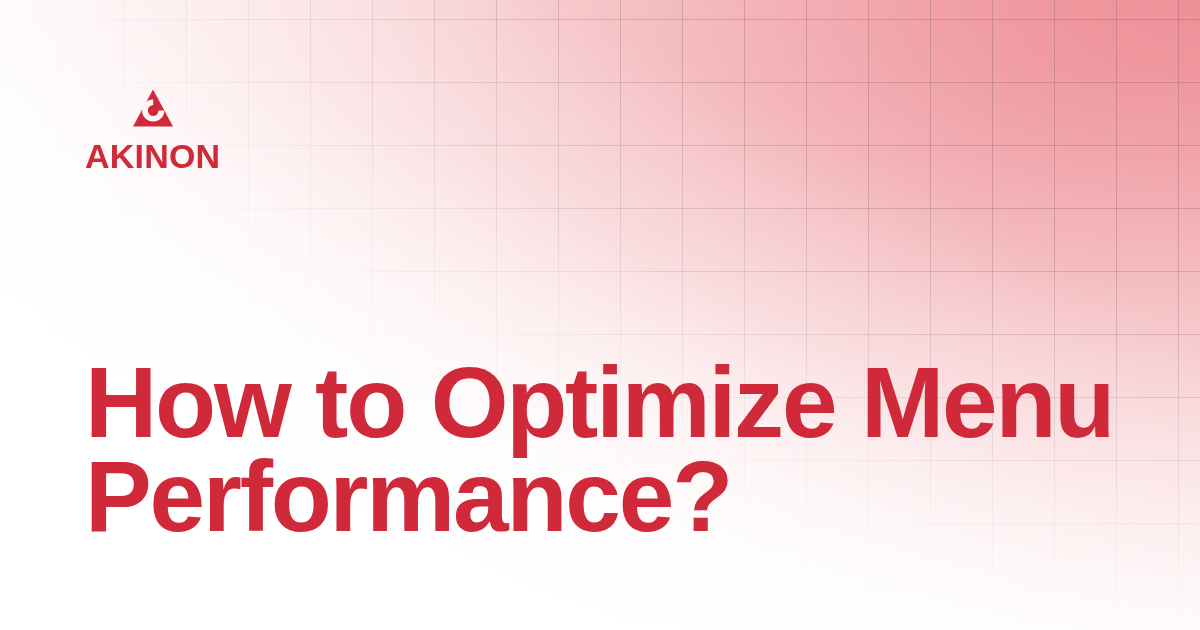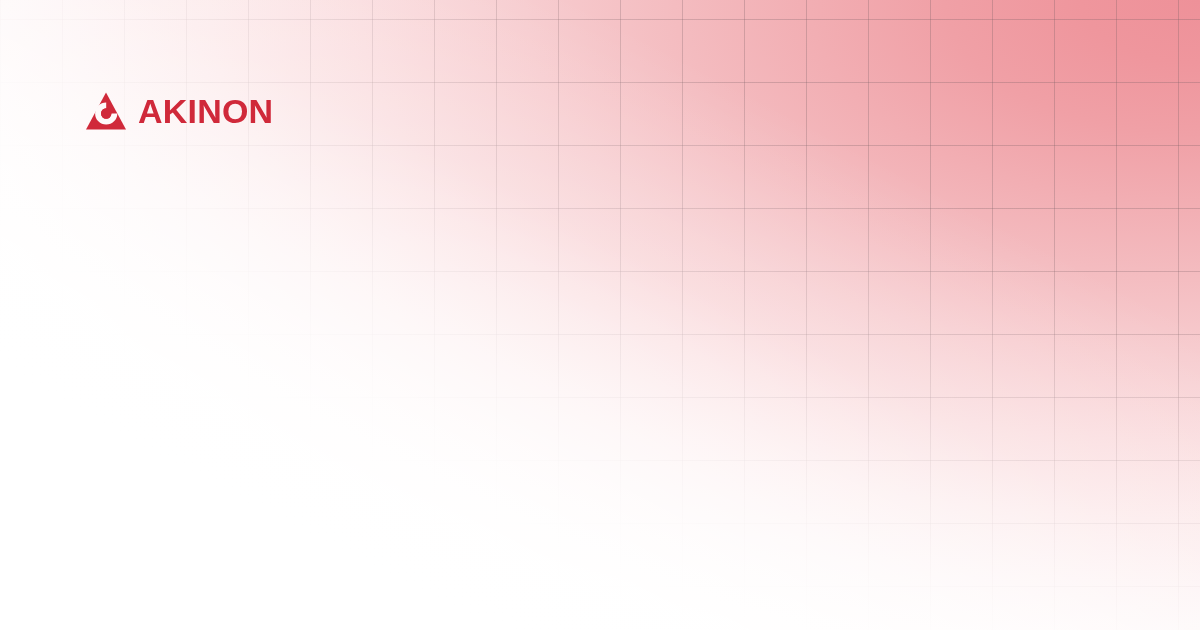--- a/index.html
+++ b/index.html
@@ -92,20 +92,21 @@
 
   
   .logo {
     position: absolute;
     left: 85px;
     top: 88px;
     display: flex;
     align-items: center;
     gap: 11px;
     height: 46px;
+    flex-direction: column;
   }
 
   .logo-mark {
     display: block;
     width: 42px;
     height: 40px;
   }
 
   .logo-wordmark {
     font-family: "Liberation Sans", sans-serif;
@@ -159,14 +160,18 @@
         </defs>
 
         <path d="M21 1.5 L41 38.5 L1 38.5 Z" fill="#d0293a" mask="url(#akinon-mask)"></path>
 
         <circle cx="21.2" cy="22.5" r="5.2" fill="#d0293a"></circle>
       </svg>
     </span>
     <span class="logo-wordmark">AKINON</span>
   </div>
 
+  <h1 class="headline">
+    <span class="headline-line">How to Optimize Menu</span>
+    <span class="headline-line">Performance?</span>
+  </h1>
 
 </div>
 
 </body></html>

